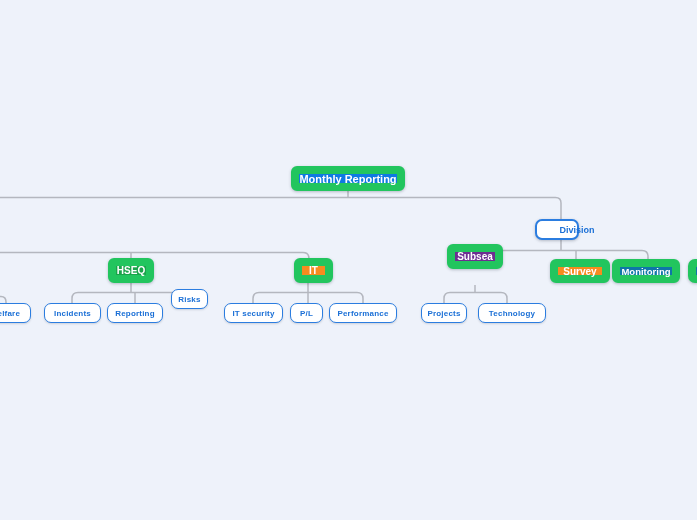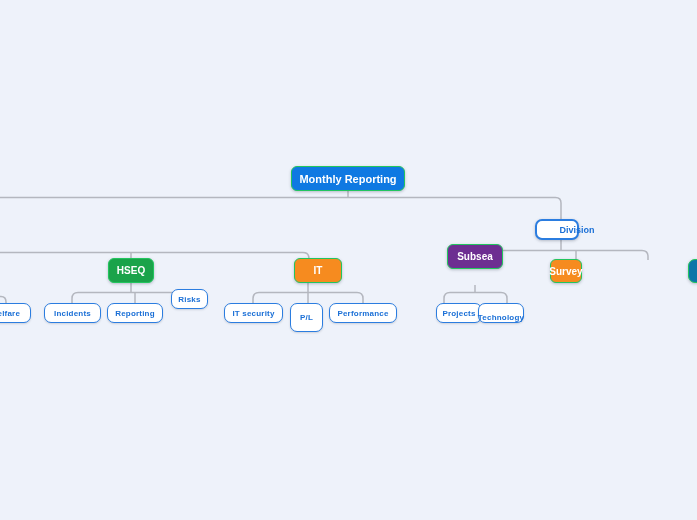--- a/index.html
+++ b/index.html
@@ -22,47 +22,47 @@
   }
   #canvas{position:relative;width:697px;height:520px;overflow:hidden;}
   #wires{position:absolute;left:0;top:0;z-index:1;}
   .node{
     position:absolute;z-index:2;box-sizing:border-box;
     display:flex;align-items:center;justify-content:center;
     font-weight:bold;white-space:nowrap;cursor:default;
     border-radius:6px;
     box-shadow:0 1px 3px rgba(50,60,80,.30);
   }
-  .filled{border:1px solid #22c55e;color:var(--node-text-white);}
+  .filled{border:8px solid #22c55e;color:var(--node-text-white);}
   .outlined{background:#fff;border:2px solid var(--outline-blue);color:var(--leaf-text-blue);border-radius:7px;}
   .leaf{background:#fff;border:1.5px solid var(--outline-blue);color:var(--leaf-text-blue);
         border-radius:7px;font-size:8px;letter-spacing:.2px;box-shadow:0 1px 2px rgba(50,60,80,.18);}
   .bg-blue{background:var(--root-blue);}
   .bg-green{background:var(--green);}
   .bg-orange{background:var(--orange);}
   .bg-purple{background:var(--purple);}
   .bg-teal{background:var(--teal);}
 
   .n-root       {left:291px;top:166px;width:114px;height:25px;font-size:11px;}
   .n-division   {left:535px;top:219px;width:32px;height:21px;font-size:9px;padding-left:40px;}
   .n-hseq       {left:108px;top:258px;width:46px;height:25px;font-size:10px;}
-  .n-it         {left:294px;top:258px;width:48px;height:25px;font-size:10px;}
+  .n-it         {left:294px;top:258px;width:39px;height:25px;font-size:10px;}
   .n-subsea     {left:447px;top:244px;width:56px;height:25px;font-size:10px;}
-  .n-survey     {left:550px;top:259px;width:32px;height:24px;font-size:10px;}
+  .n-survey     {left:550px;top:259px;width:60px;height:24px;font-size:10px;}
   .n-monitoring {left:612px;top:259px;width:68px;height:24px;font-size:9.5px;}
   .n-partial    {left:688px;top:259px;width:22px;height:24px;border-radius:7px;}
   .n-welfare    {left:-21px;top:303px;width:52px;height:20px;}
   .n-incidents  {left:44px;top:303px;width:57px;height:20px;}
   .n-reporting  {left:107px;top:303px;width:56px;height:20px;}
   .n-risks      {left:171px;top:289px;width:37px;height:20px;}
   .n-itsecurity {left:224px;top:303px;width:59px;height:20px;}
-  .n-pl         {left:290px;top:303px;width:33px;height:29px;}
+  .n-pl         {left:290px;top:303px;width:33px;height:20px;}
   .n-performance{left:329px;top:303px;width:68px;height:20px;justify-content:center;}
-  .n-projects   {left:421px;top:303px;width:46px;height:20px;margin-left:15px;}
-  .n-technology {left:478px;top:303px;width:46px;height:20px;align-items:flex-end;}
+  .n-projects   {left:421px;top:303px;width:46px;height:20px;}
+  .n-technology {left:478px;top:303px;width:68px;height:20px;}
 </style>
 </head>
 <body>
 
 <div id="canvas">
 
   <svg id="wires" width="697" height="520" viewBox="0 0 697 520">
     <g fill="none" stroke="#b4b7bf" stroke-width="1.5">
 
       <path d="M348 191 L348 197.5"></path>
@@ -107,20 +107,23 @@
   </div>
 
   <div class="node filled bg-purple n-subsea">
     <span>Subsea</span>
   </div>
 
   <div class="node filled bg-orange n-survey">
     <span>Survey</span>
   </div>
 
+  <div class="node filled bg-teal n-monitoring">
+    <span>Monitoring</span>
+  </div>
 
   <div class="node filled bg-teal n-partial">
     <span></span>
   </div>
 
   <div class="node leaf n-welfare">
     <span>Welfare</span>
   </div>
 
   <div class="node leaf n-incidents">

